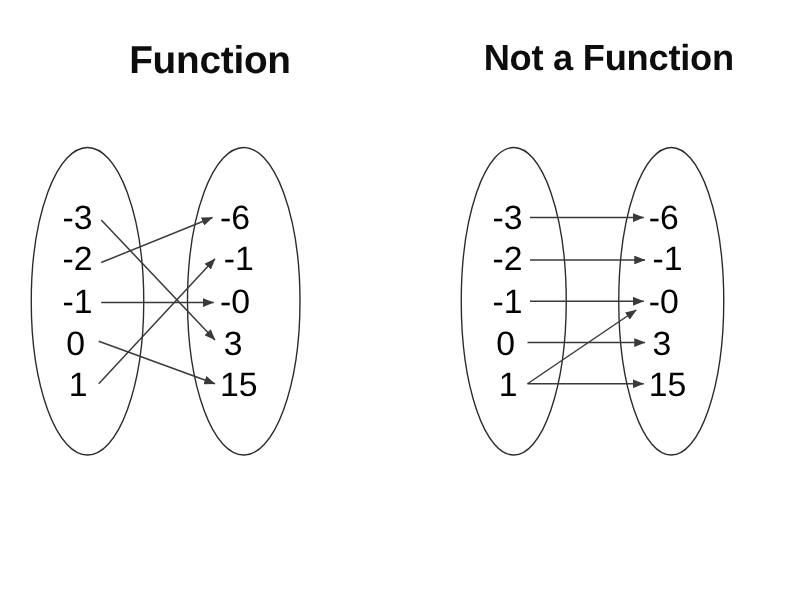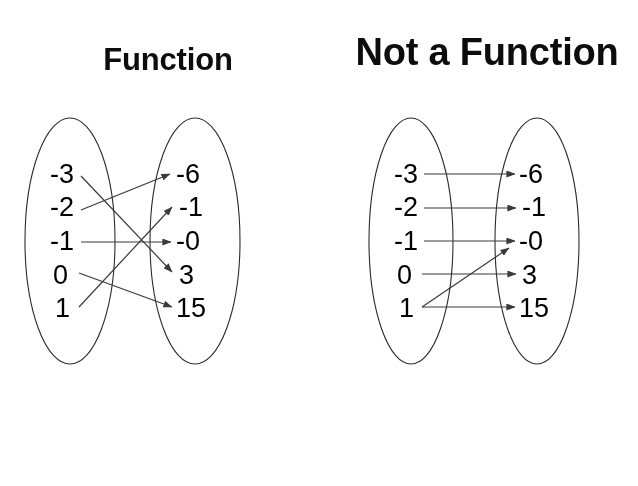--- a/index.html
+++ b/index.html
@@ -25,31 +25,31 @@
   }
   .diagram-title {
     position: absolute;
     font-weight: bold;
     color: #0d0d0d;
     white-space: nowrap;
     letter-spacing: -0.2px;
   }
   #title-function {
     left: 0;
-    top: 42px;
+    top: 30px;
     width: 336px;
     text-align: center;
     font-size: 31px;
   }
   #title-not-function {
     left: 336px;
     top: 31px;
     width: 302px;
     text-align: center;
-    font-size: 38px;
+    font-size: 29px;
   }
   .node-label {
     position: absolute;
     font-size: 27px;
     line-height: 27px;
     color: #000000;
     white-space: nowrap;
   }
   .node-label.align-left {
     text-align: left;

